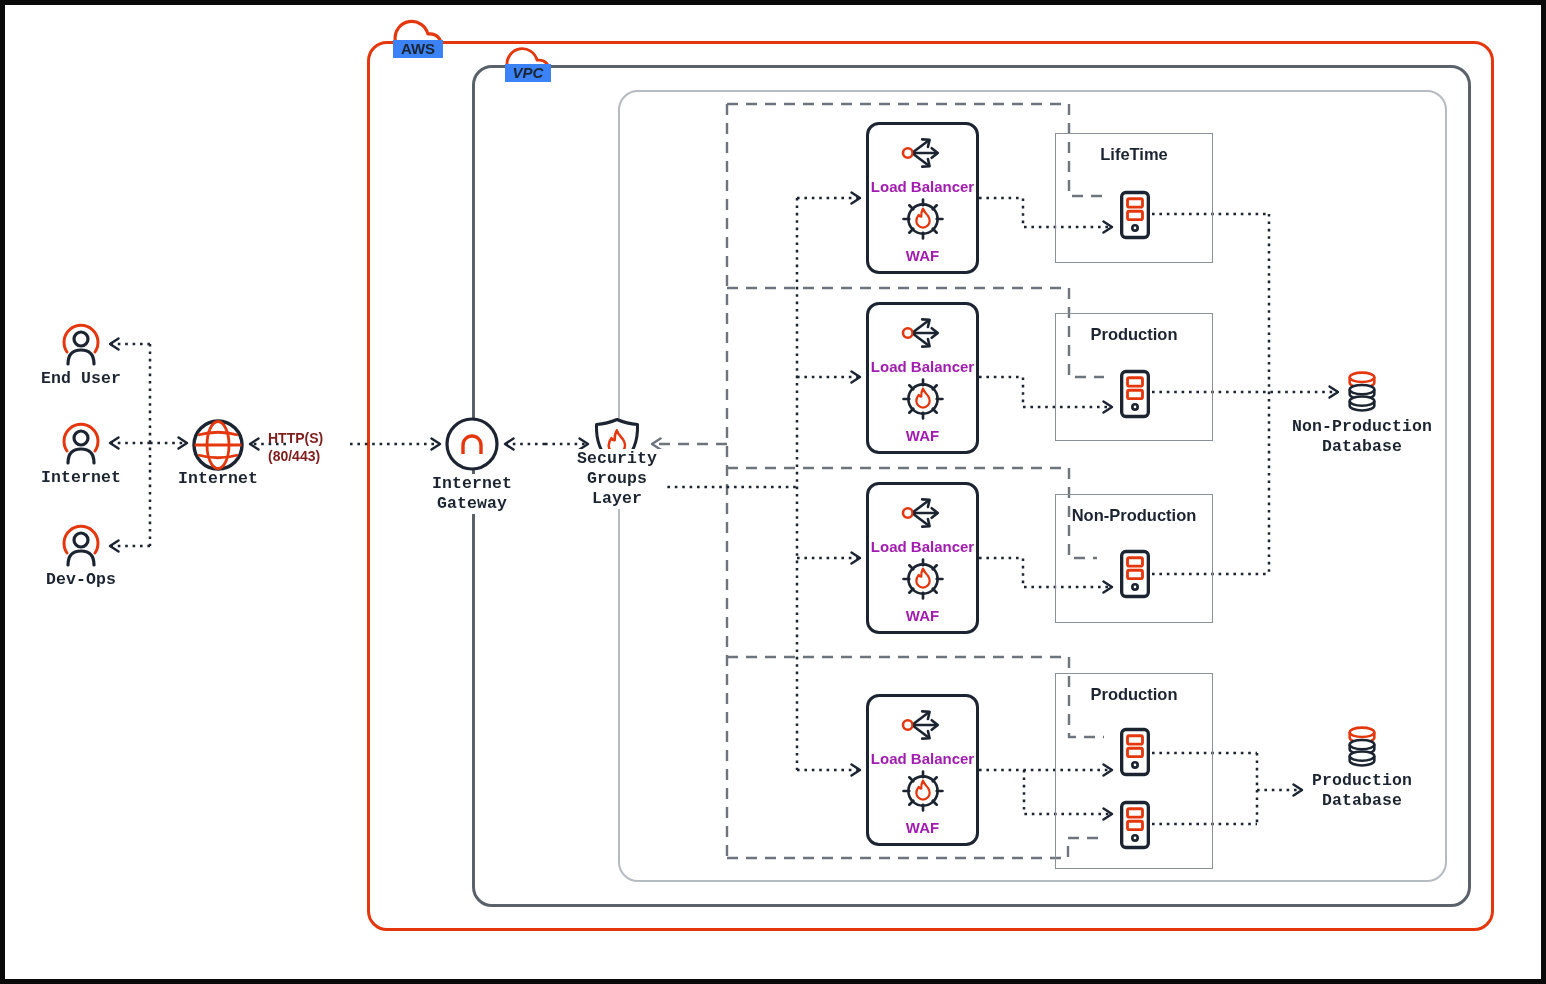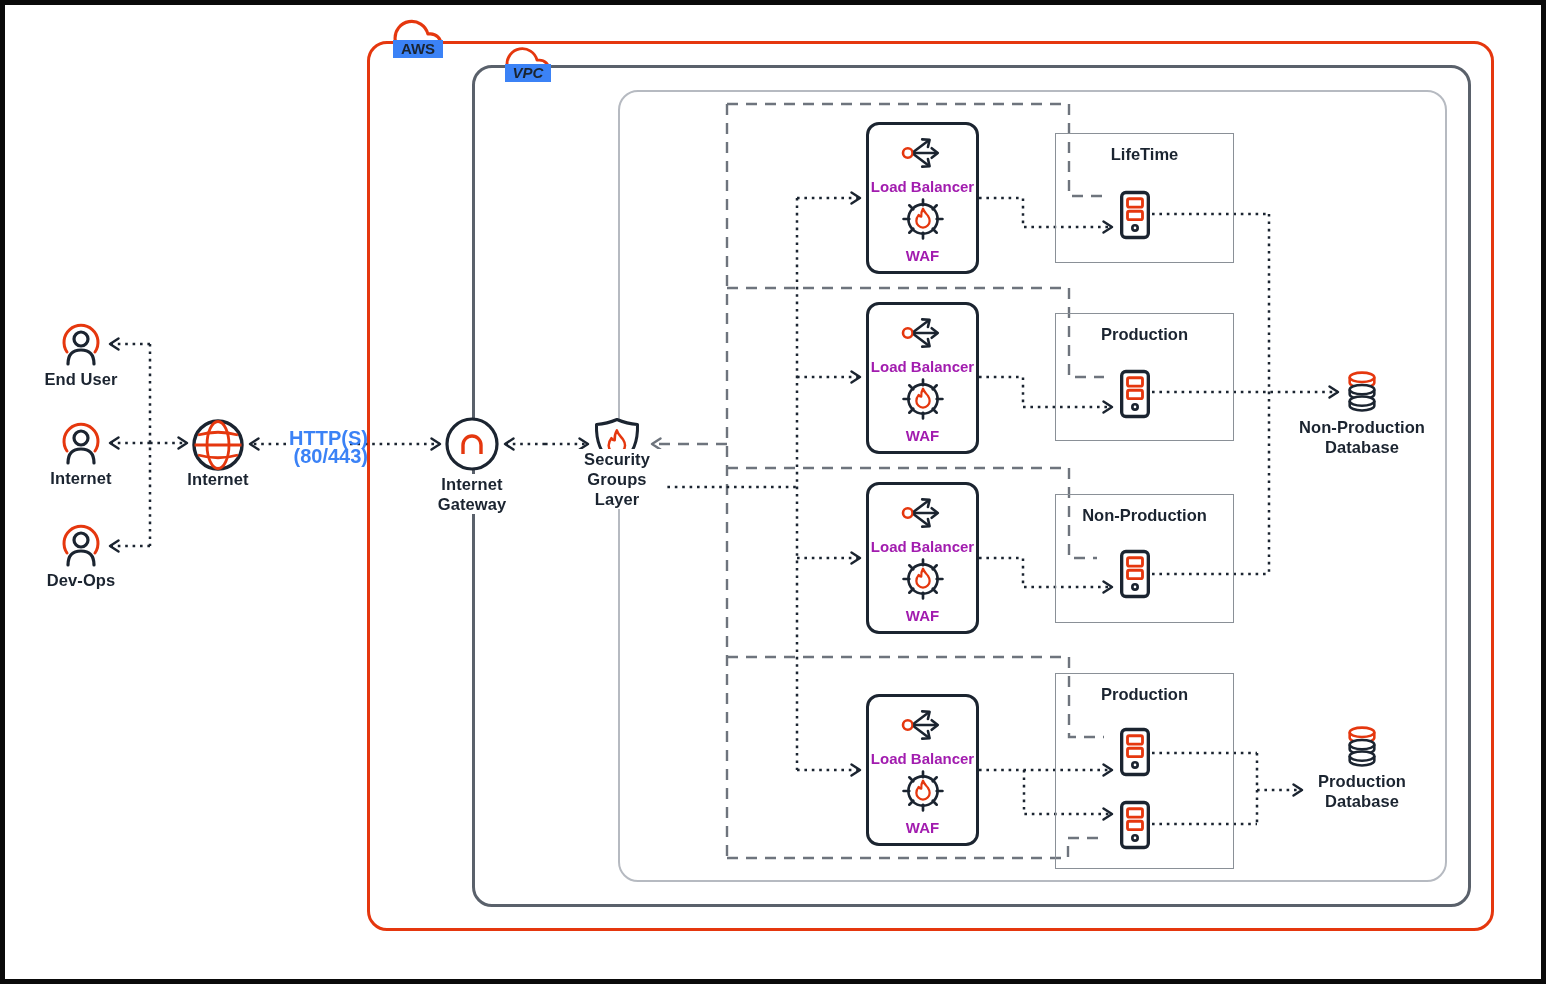--- a/index.html
+++ b/index.html
@@ -6,31 +6,31 @@
   .canvas{position:relative;width:1546px;height:984px;background:#fff;overflow:hidden;
           font-family:"Liberation Sans",sans-serif;box-sizing:border-box;}
   .frame{position:absolute;inset:0;border:5px solid #0a0a0a;pointer-events:none;z-index:60;}
   .boundary{position:absolute;box-sizing:border-box;border-radius:20px;background:transparent;}
   .b-aws{left:367px;top:41px;width:1127px;height:890px;border:3px solid #e5370e;}
   .b-vpc{left:472px;top:65px;width:999px;height:842px;border:3px solid #5a616b;}
   .b-inner{left:618px;top:90px;width:829px;height:792px;border:2px solid #b6bac1;}
   .overlay{position:absolute;left:0;top:0;pointer-events:none;}
   .icon{position:absolute;}
   .node-label{position:absolute;text-align:center;font-weight:700;font-size:16.5px;color:#1b2430;
-              line-height:20px;white-space:pre-line;letter-spacing:.1px;}
+              line-height:20px;white-space:pre-line;letter-spacing:.1px;font-family:Liberation Mono, monospace;}
   .bgw{background:#fff;}
-  .protocol-label{position:absolute;text-align:right;font-weight:600;font-size:20px;color:#3b82f6;
+  .protocol-label{position:absolute;text-align:left;font-weight:600;font-size:14px;color:#7f1d1d;
                   line-height:18px;white-space:pre-line;}
   .cloud-label{position:absolute;text-align:center;font-weight:700;font-size:15px;color:#1b2430;
                background:#3b82f6;line-height:18px;}
   .lbbox{position:absolute;left:866px;width:113px;height:152px;border:3px solid #1b2430;border-radius:13px;
          background:#fff;box-sizing:border-box;display:flex;flex-direction:column;align-items:center;
          justify-content:space-between;padding:8px 0 7px 0;}
   .lbbox .t{font-size:15px;font-weight:600;color:#a21caf;line-height:16px;}
-  .envbox{position:absolute;left:1055px;width:179px;border:1.6px solid #8a9097;box-sizing:border-box;background:transparent;}
+  .envbox{position:absolute;left:1055px;width:158px;border:1.6px solid #8a9097;box-sizing:border-box;background:transparent;}
   .envtitle{margin-top:11px;text-align:center;font-weight:700;font-size:16.5px;color:#1b2430;}
 </style>
 </head>
 <body>
 
 <div class="canvas">
 
   <div class="boundary b-aws"></div>
   <div class="boundary b-vpc"></div>
   <div class="boundary b-inner"></div>

